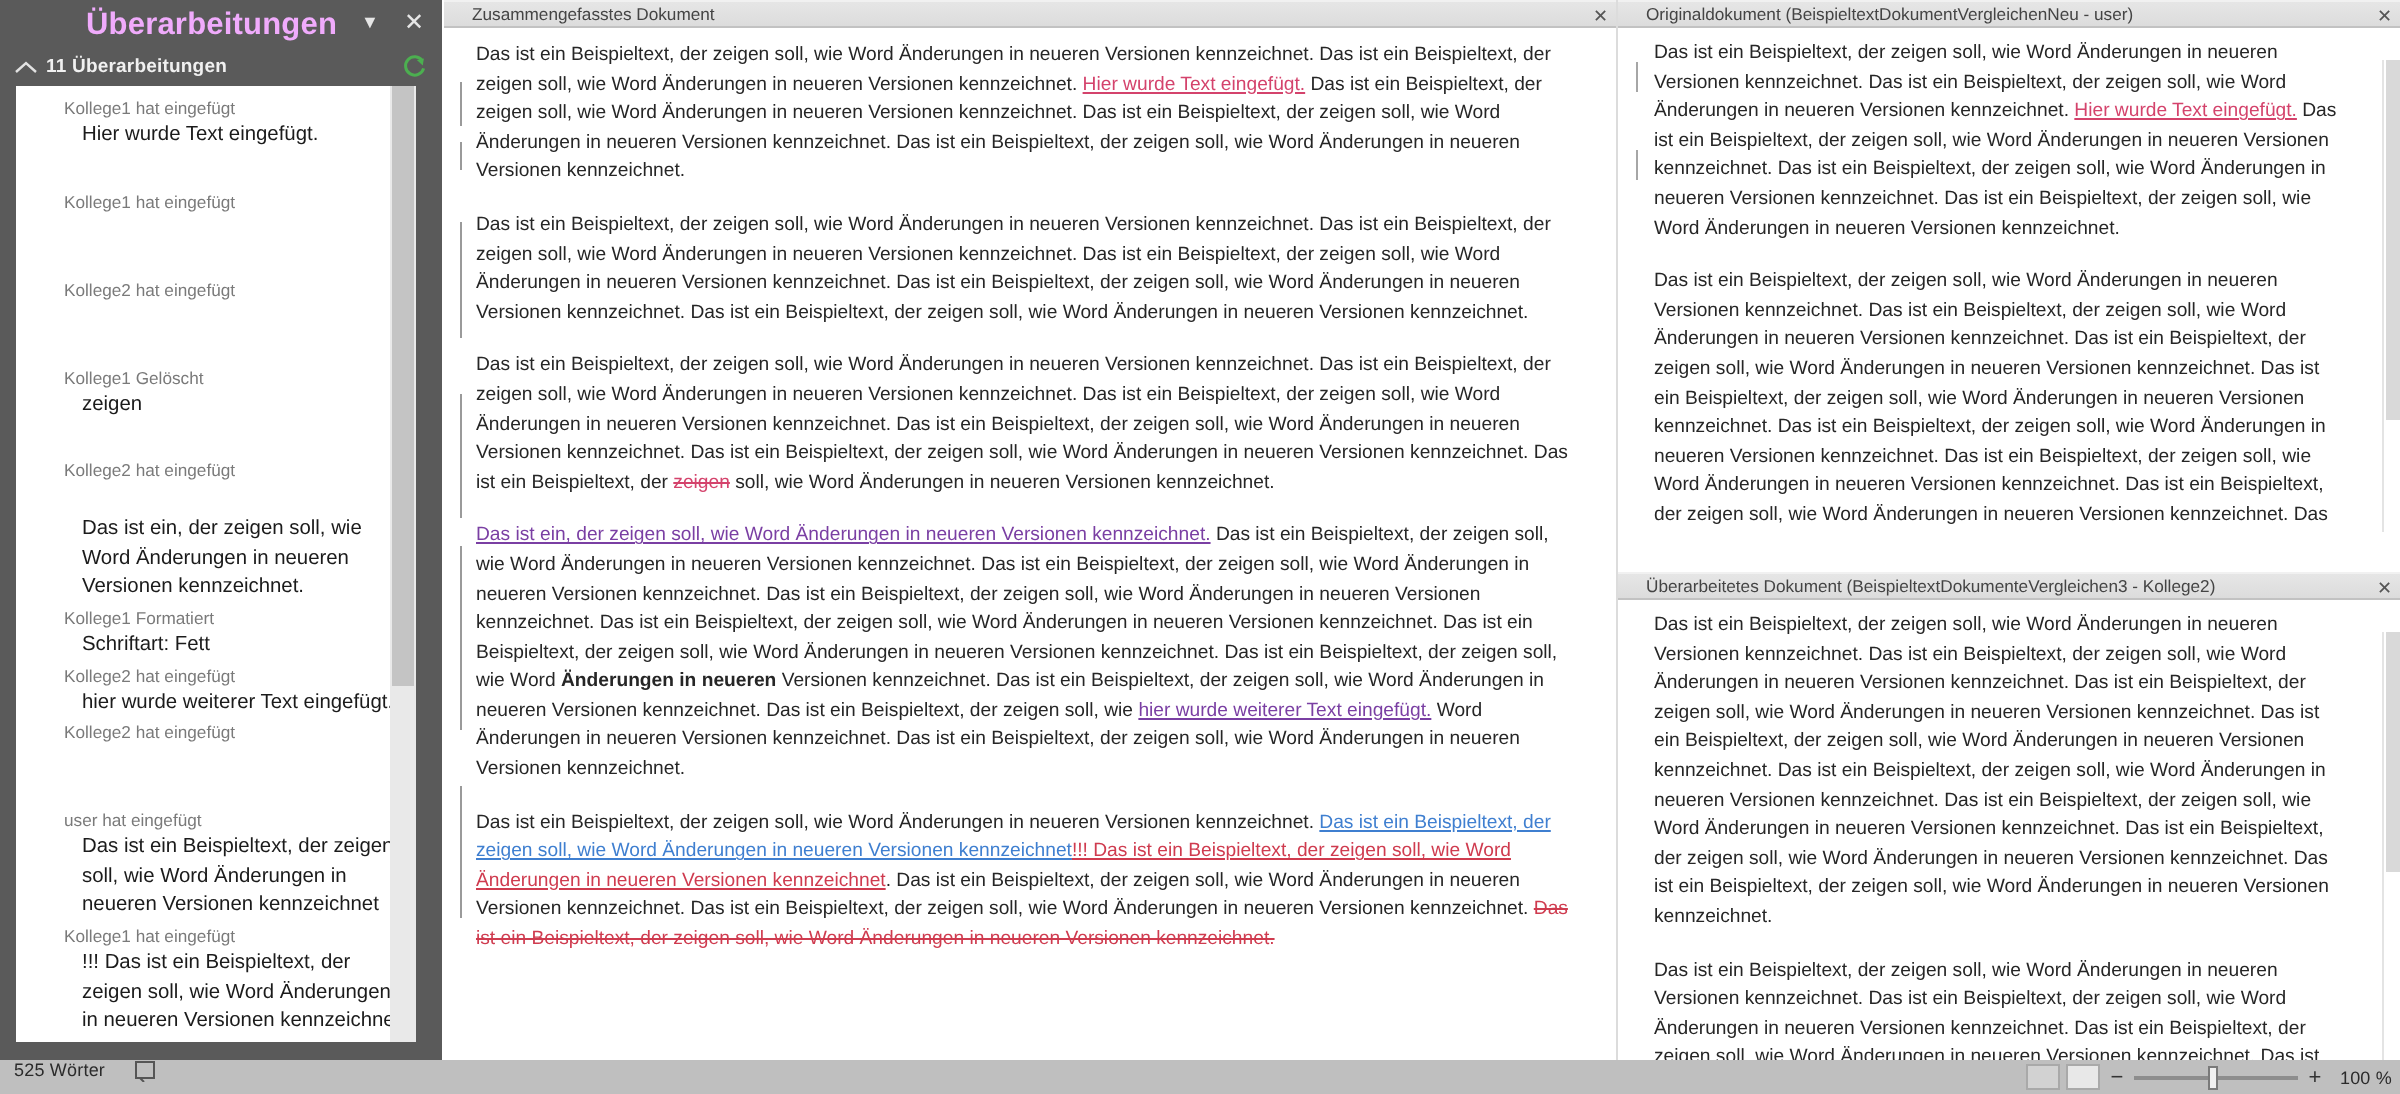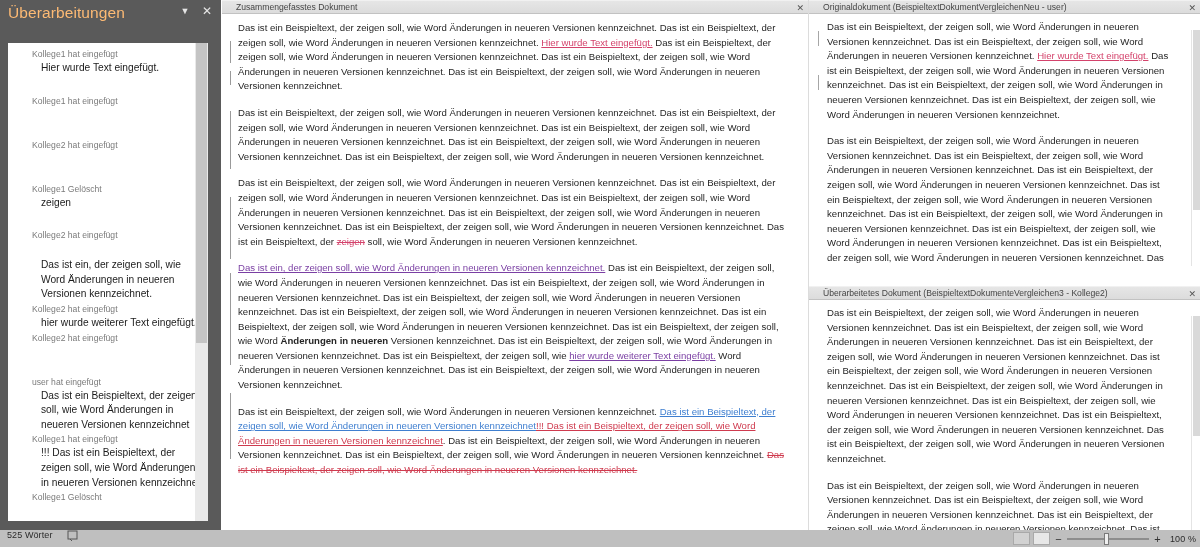--- a/index.html
+++ b/index.html
@@ -23,24 +23,25 @@
     background: #5a5a5a;
     color: #ffffff;
   }
   #rev-title-row {
     position: relative;
     height: 25px;
     padding: 2px 0 0 8px;
   }
   #rev-title {
     font-size: 15.5px;
-    color: #fdba74;
+    color: #f0abfc;
     letter-spacing: .1px;
     line-height: 22px;
-    font-weight: 400;
+    font-weight: 700;
+    margin-left: 35px;
   }
   .rev-hdr-btn {
     position: absolute; top: 4px;
     width: 16px; height: 16px;
     text-align: center;
     line-height: 15px;
     font-size: 11px;
     color: #e6e6e6;
     cursor: pointer;
   }
@@ -264,20 +265,34 @@
 <div id="app">
 
   <div id="revisions-pane">
 
     <div id="rev-title-row">
       <span id="rev-title">Überarbeitungen</span>
       <div class="rev-hdr-btn" id="rev-dropdown-btn">▼</div>
       <div class="rev-hdr-btn" id="rev-close-btn">✕</div>
     </div>
 
+    <div id="rev-subhdr">
+      <span id="rev-collapse-icon">
+        <svg width="14" height="12" viewBox="0 0 14 12">
+            <path d="M2 8 L7 3.5 L12 8" stroke="#e2e2e2" stroke-width="1.2" fill="none"></path>
+          </svg>
+      </span>
+      <span id="rev-count">11 Überarbeitungen</span>
+      <span id="rev-refresh-icon">
+        <svg width="14" height="14" viewBox="0 0 14 14">
+          <path d="M11.2 4.4 A4.6 4.6 0 1 0 11.8 8.2" stroke="#4caf50" stroke-width="1.5" fill="none"></path>
+          <path d="M8.4 4.0 L11.9 3.3 L11.4 6.8 Z" fill="#4caf50"></path>
+        </svg>
+      </span>
+    </div>
 
     <div id="rev-list-wrap">
       <div id="rev-list">
 
         <div class="rev-item">
           <div class="rev-author">Kollege1 hat eingefügt</div>
           <div class="rev-text">Hier wurde Text eingefügt.</div>
         </div>
         <div class="rev-gap-sm"></div>
 
@@ -298,20 +313,24 @@
           <div class="rev-text">zeigen</div>
         </div>
         <div class="rev-gap-sm"></div>
 
         <div class="rev-item">
           <div class="rev-author">Kollege2 hat eingefügt</div>
           <div style="height:16px"></div>
           <div class="rev-text">Das ist ein, der zeigen soll, wie Word Änderungen in neueren Versionen kennzeichnet.</div>
         </div>
 
+        <div class="rev-item">
+          <div class="rev-author">Kollege1 Formatiert</div>
+          <div class="rev-text">Schriftart: Fett</div>
+        </div>
 
         <div class="rev-item">
           <div class="rev-author">Kollege2 hat eingefügt</div>
           <div class="rev-text">hier wurde weiterer Text eingefügt.</div>
         </div>
 
         <div class="rev-item">
           <div class="rev-author">Kollege2 hat eingefügt</div>
           <div class="rev-text"></div>
         </div>

